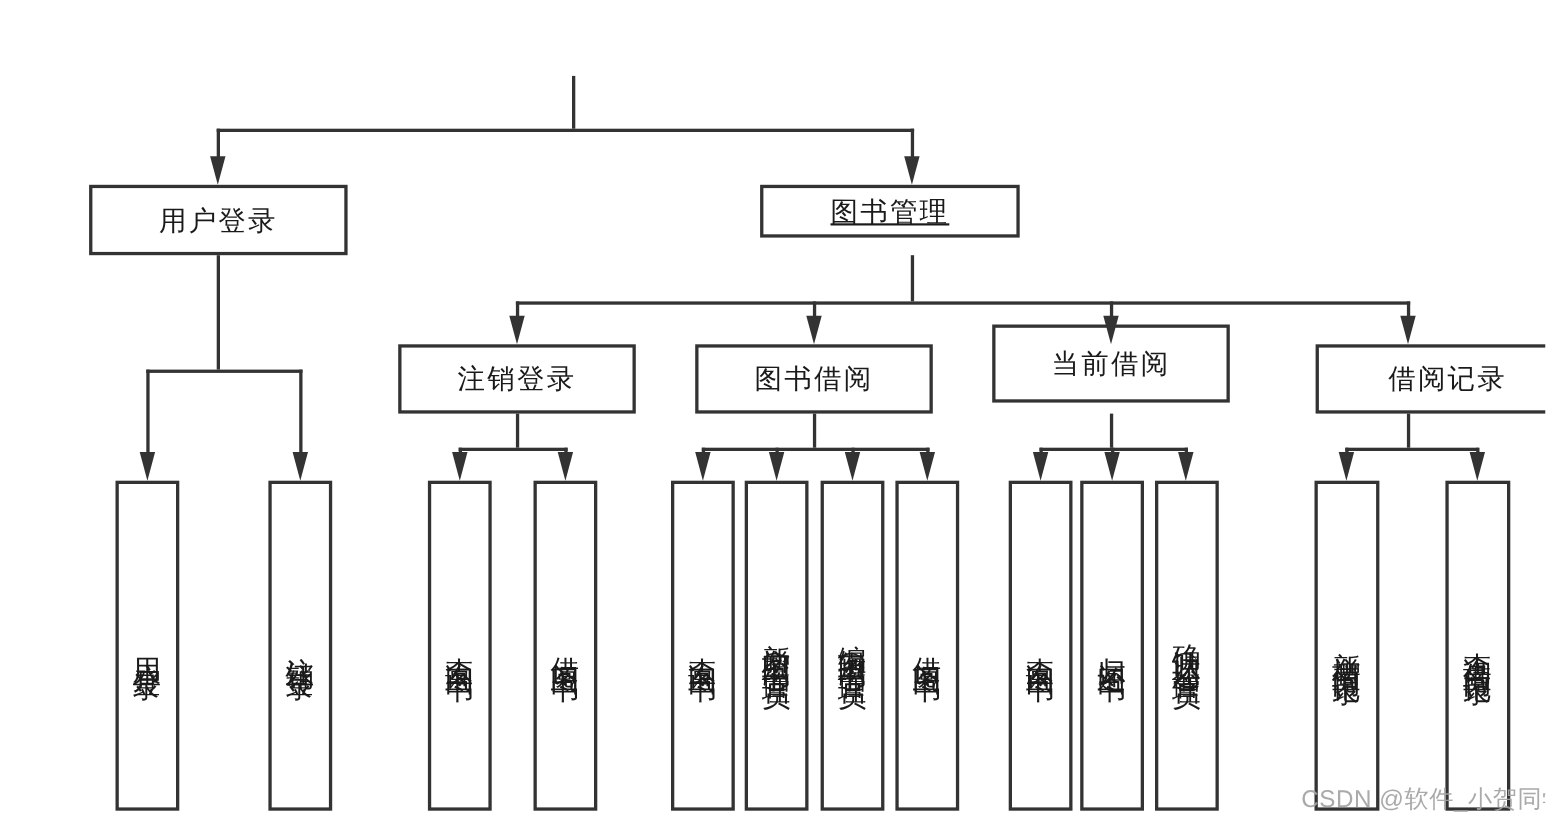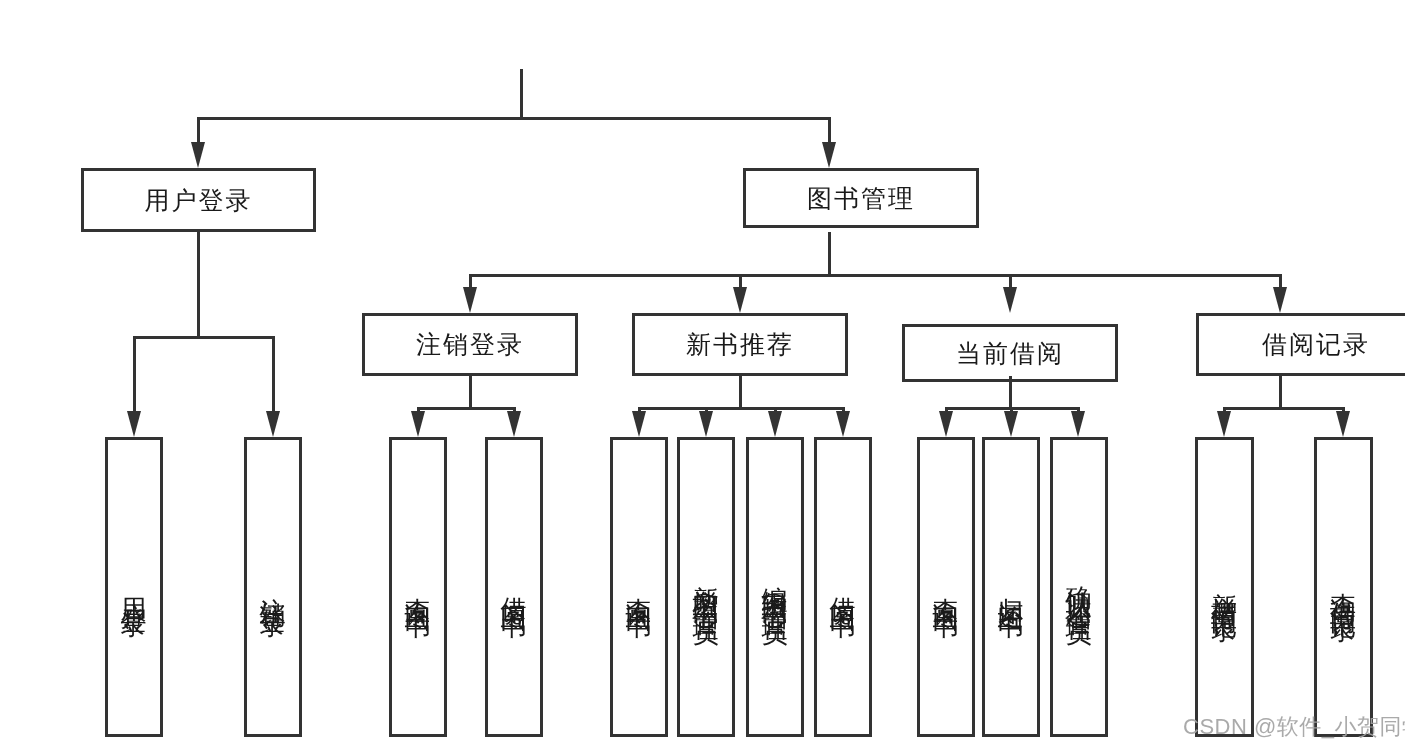--- a/index.html
+++ b/index.html
@@ -32,33 +32,33 @@
 </head>
 <body>
 
 <div id="stage">
 
 
   <div class="node branch" style="left:81px;top:168px;width:235px;height:64px;">
     <span>用户登录</span>
   </div>
 
-  <div class="node branch" style="left:743px;top:168px;width:236px;height:60px;">
+  <div class="node branch" style="left:691px;top:168px;width:236px;height:48px;text-decoration:underline;">
     <span>图书管理</span>
   </div>
 
   <div class="node branch" style="left:362px;top:313px;width:216px;height:63px;">
     <span>注销登录</span>
   </div>
 
   <div class="node branch" style="left:632px;top:313px;width:216px;height:63px;">
-    <span>新书推荐</span>
+    <span>图书借阅</span>
   </div>
 
-  <div class="node branch" style="left:902px;top:324px;width:216px;height:58px;">
+  <div class="node branch" style="left:902px;top:295px;width:216px;height:71px;">
     <span>当前借阅</span>
   </div>
 
   <div class="node branch" style="left:1196px;top:313px;width:240px;height:63px;">
     <span>借阅记录</span>
   </div>
 
   <div class="node leaf" style="left:105px;top:437px;width:58px;height:300px;">
     <span class="vtext">用户登录</span>
   </div>

